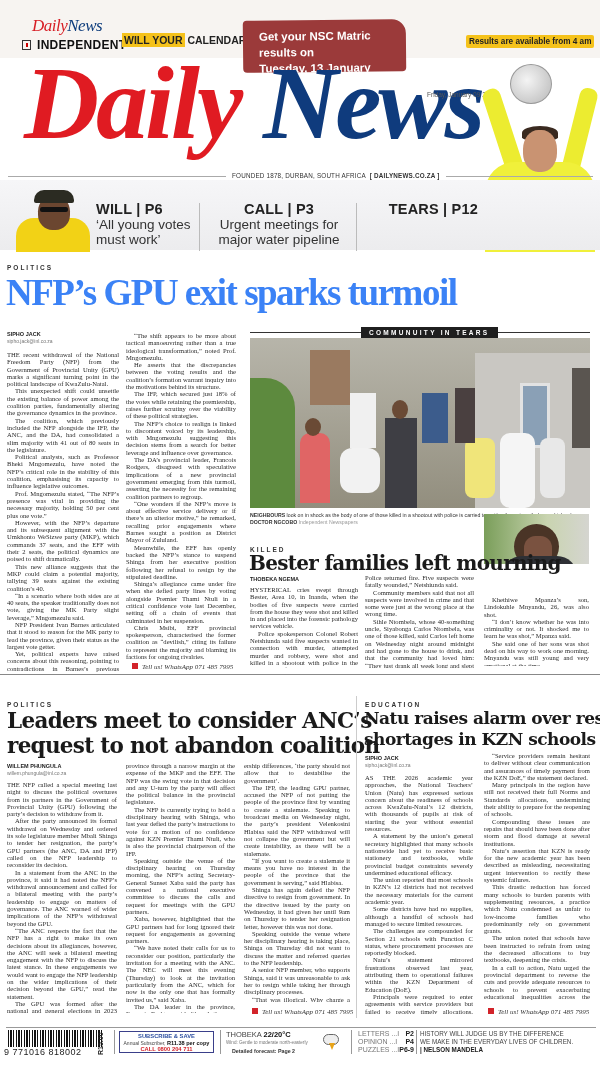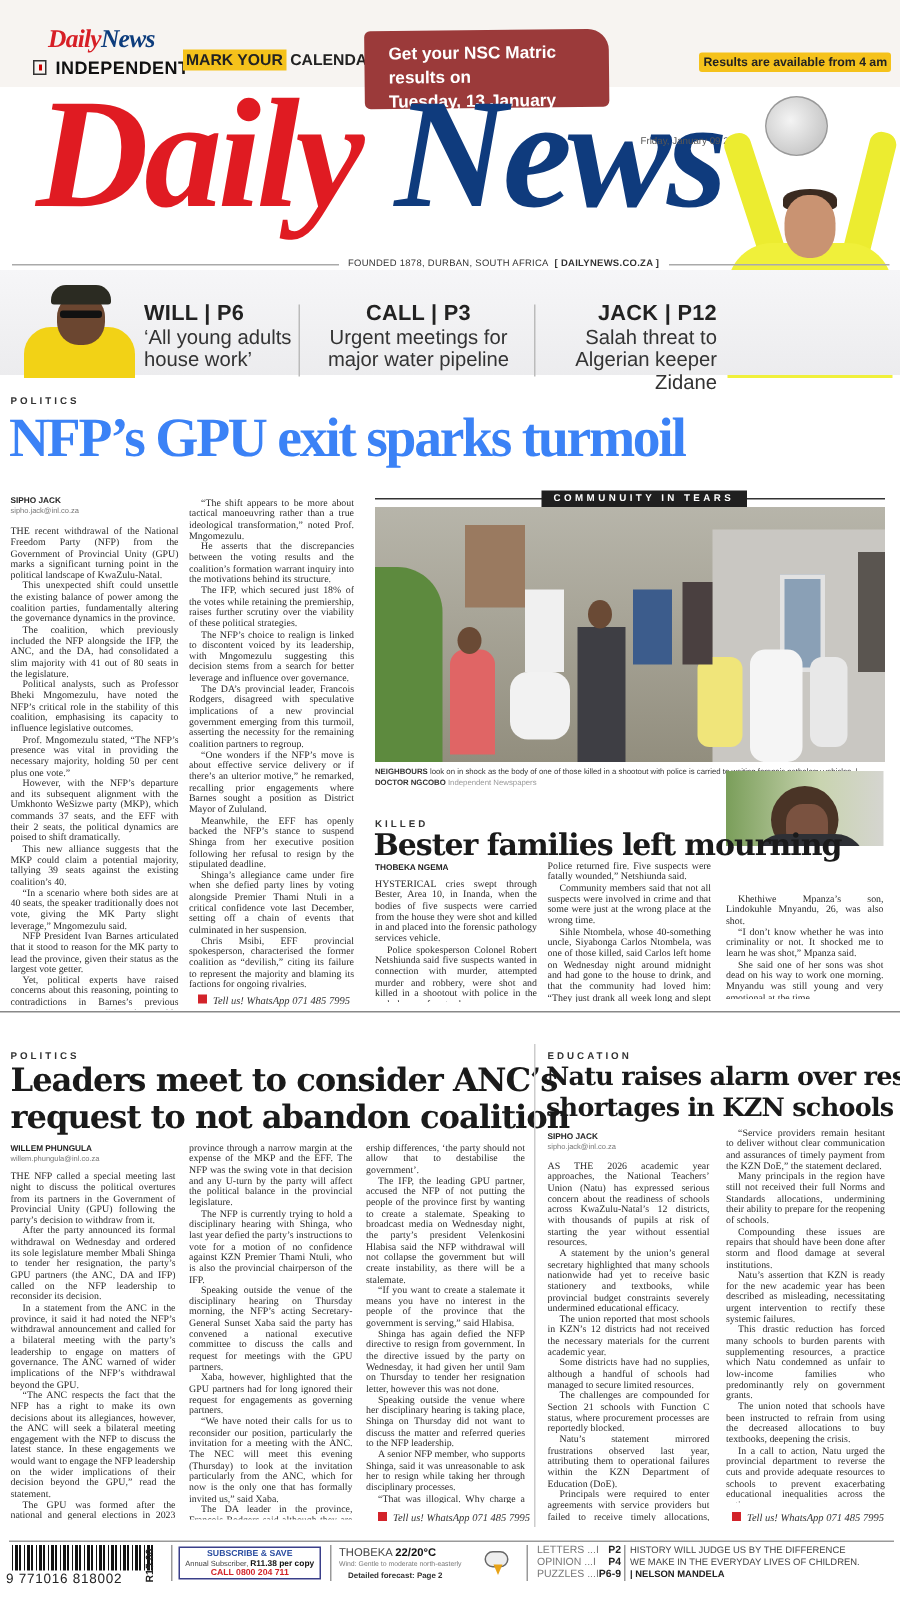--- a/index.html
+++ b/index.html
@@ -1,21 +1,21 @@
 <!DOCTYPE html>
 <html><head>
 <meta charset="utf-8">
 <style>
 *{box-sizing:border-box;margin:0;padding:0}
 html,body{width:600px;height:1082px;background:#fff;overflow:hidden}
 body{position:relative;font-family:"DejaVu Serif",serif;color:#222}
 .abs{position:absolute}
 
 #topbar{left:0;top:0;width:600px;height:58px;background:#f7f4f1}
-#dn-small{left:32px;top:16px;font-family:"Liberation Serif",serif;font-style:italic;font-weight:bold;font-size:17px;letter-spacing:-0.5px}
+#dn-small{left:32px;top:16px;font-family:"Liberation Serif",serif;font-style:italic;font-weight:normal;font-size:17px;letter-spacing:-0.5px}
 #dn-small .d{color:#d71f26}#dn-small .n{color:#0d3c7c}
 #indep{left:22px;top:38px;font-family:"Liberation Sans",sans-serif;font-size:12px;font-weight:bold;letter-spacing:0.3px;color:#111}
 #indep .box{display:inline-block;width:9px;height:10px;border:1px solid #333;margin-right:6px;vertical-align:-1px;position:relative}
 #indep .box:after{content:"";position:absolute;left:3px;top:2px;width:2px;height:4px;background:#c00}
 #markcal{left:122px;top:34px;font-family:"Liberation Sans",sans-serif;font-weight:bold;font-size:10.5px;color:#222}
 #markcal .hl{background:#f5c21b;padding:1px 2px}
 #nsc{left:243px;top:20px;width:163px;height:52px;background:#9b3a3a;border-radius:4px 14px 4px 4px;color:#fff;font-family:"Liberation Sans",sans-serif;font-weight:bold;font-size:11.5px;line-height:16px;padding:8px 0 0 16px;transform:rotate(-0.6deg)}
 #resavail{left:466px;top:35px;background:#f5c21b;padding:2px 3px;font-family:"Liberation Sans",sans-serif;font-weight:bold;font-size:8.2px;color:#222;border-radius:2px}
 
 #mast{left:24px;top:53px;font-family:Liberation Serif, serif;font-style:italic;font-weight:bold;font-size:104px;line-height:100px;letter-spacing:-3px;white-space:nowrap}
@@ -98,21 +98,21 @@
 #index .pg{font-weight:bold;color:#222}
 #quote{left:420px;top:1030px;font-family:"Liberation Sans",sans-serif;font-size:6.3px;line-height:8px;color:#444;width:180px;white-space:nowrap}
 #quote b{font-weight:bold;color:#222}
 </style>
 </head>
 <body>
 
 <div id="topbar" class="abs"></div>
 <div id="dn-small" class="abs"><span class="d">Daily</span><span class="n">News</span></div>
 <div id="indep" class="abs"><span class="box"></span><span>INDEPENDENT</span></div>
-<div id="markcal" class="abs"><span class="hl">MARK YOUR</span><span> CALENDAR!</span></div>
+<div id="markcal" class="abs"><span class="hl">WILL YOUR</span><span> CALENDAR!</span></div>
 <div id="nsc" class="abs">
     <div>Get your NSC Matric results on</div>
     <div>Tuesday, 13 January</div>
   </div>
 <div id="resavail" class="abs">Results are available from 4 am</div>
 
 <div id="mast" class="abs"><span class="d">Daily</span> <span class="n">News</span></div>
 <div id="date" class="abs">Friday, January 09 2026</div>
 <div id="keeper" class="abs">
   <div class="arm1"></div>
@@ -128,31 +128,30 @@
 <div id="founded-line" class="abs"></div>
 <div id="founded" class="abs"><span>FOUNDED 1878, DURBAN, SOUTH AFRICA</span>&nbsp;&nbsp;<b>[ DAILYNEWS.CO.ZA ]</b></div>
 <div id="mkhize" class="abs">
   <div class="shirt"></div>
     <div class="face"></div>
     <div class="cap"></div>
     <div class="glasses"></div>
 </div>
 <div id="t1" class="abs teaser">
   <div class="kick">WILL  |  P6</div>
-  <div class="txt">‘All young adults house work’</div>
+  <div class="txt">‘All young votes must work’</div>
 </div>
 <div class="abs vdiv" style="left:199px;top:203px"></div>
 <div id="t2" class="abs teaser">
   <div class="kick">CALL  |  P3</div>
   <div class="txt">Urgent meetings for major water pipeline</div>
 </div>
 <div class="abs vdiv" style="left:356px;top:203px"></div>
 <div id="t3" class="abs teaser">
-  <div class="kick">JACK  |  P12</div>
-  <div class="txt">Salah threat to Algerian keeper Zidane</div>
+  <div class="kick">TEARS  |  P12</div>
 </div>
 
 <div id="pol1" class="abs kicker">POLITICS</div>
 <div id="head1" class="abs">NFP’s GPU exit sparks turmoil</div>
 <div class="abs byline" style="left:7px;top:331px">SIPHO JACK</div>
 <div class="abs email" style="left:7px;top:338px">sipho.jack@inl.co.za</div>
 <div class="abs col" style="left:7px;top:351px;width:112px;height:322px">
   <p class="first">THE recent withdrawal of the National Freedom Party (NFP) from the Government of Provincial Unity (GPU) marks a significant turning point in the political landscape of KwaZulu-Natal.</p>
   <p>This unexpected shift could unsettle the existing balance of power among the coalition parties, fundamentally altering the governance dynamics in the province.</p>
   <p>The coalition, which previously included the NFP alongside the IFP, the ANC, and the DA, had consolidated a slim majority with 41 out of 80 seats in the legislature.</p>

